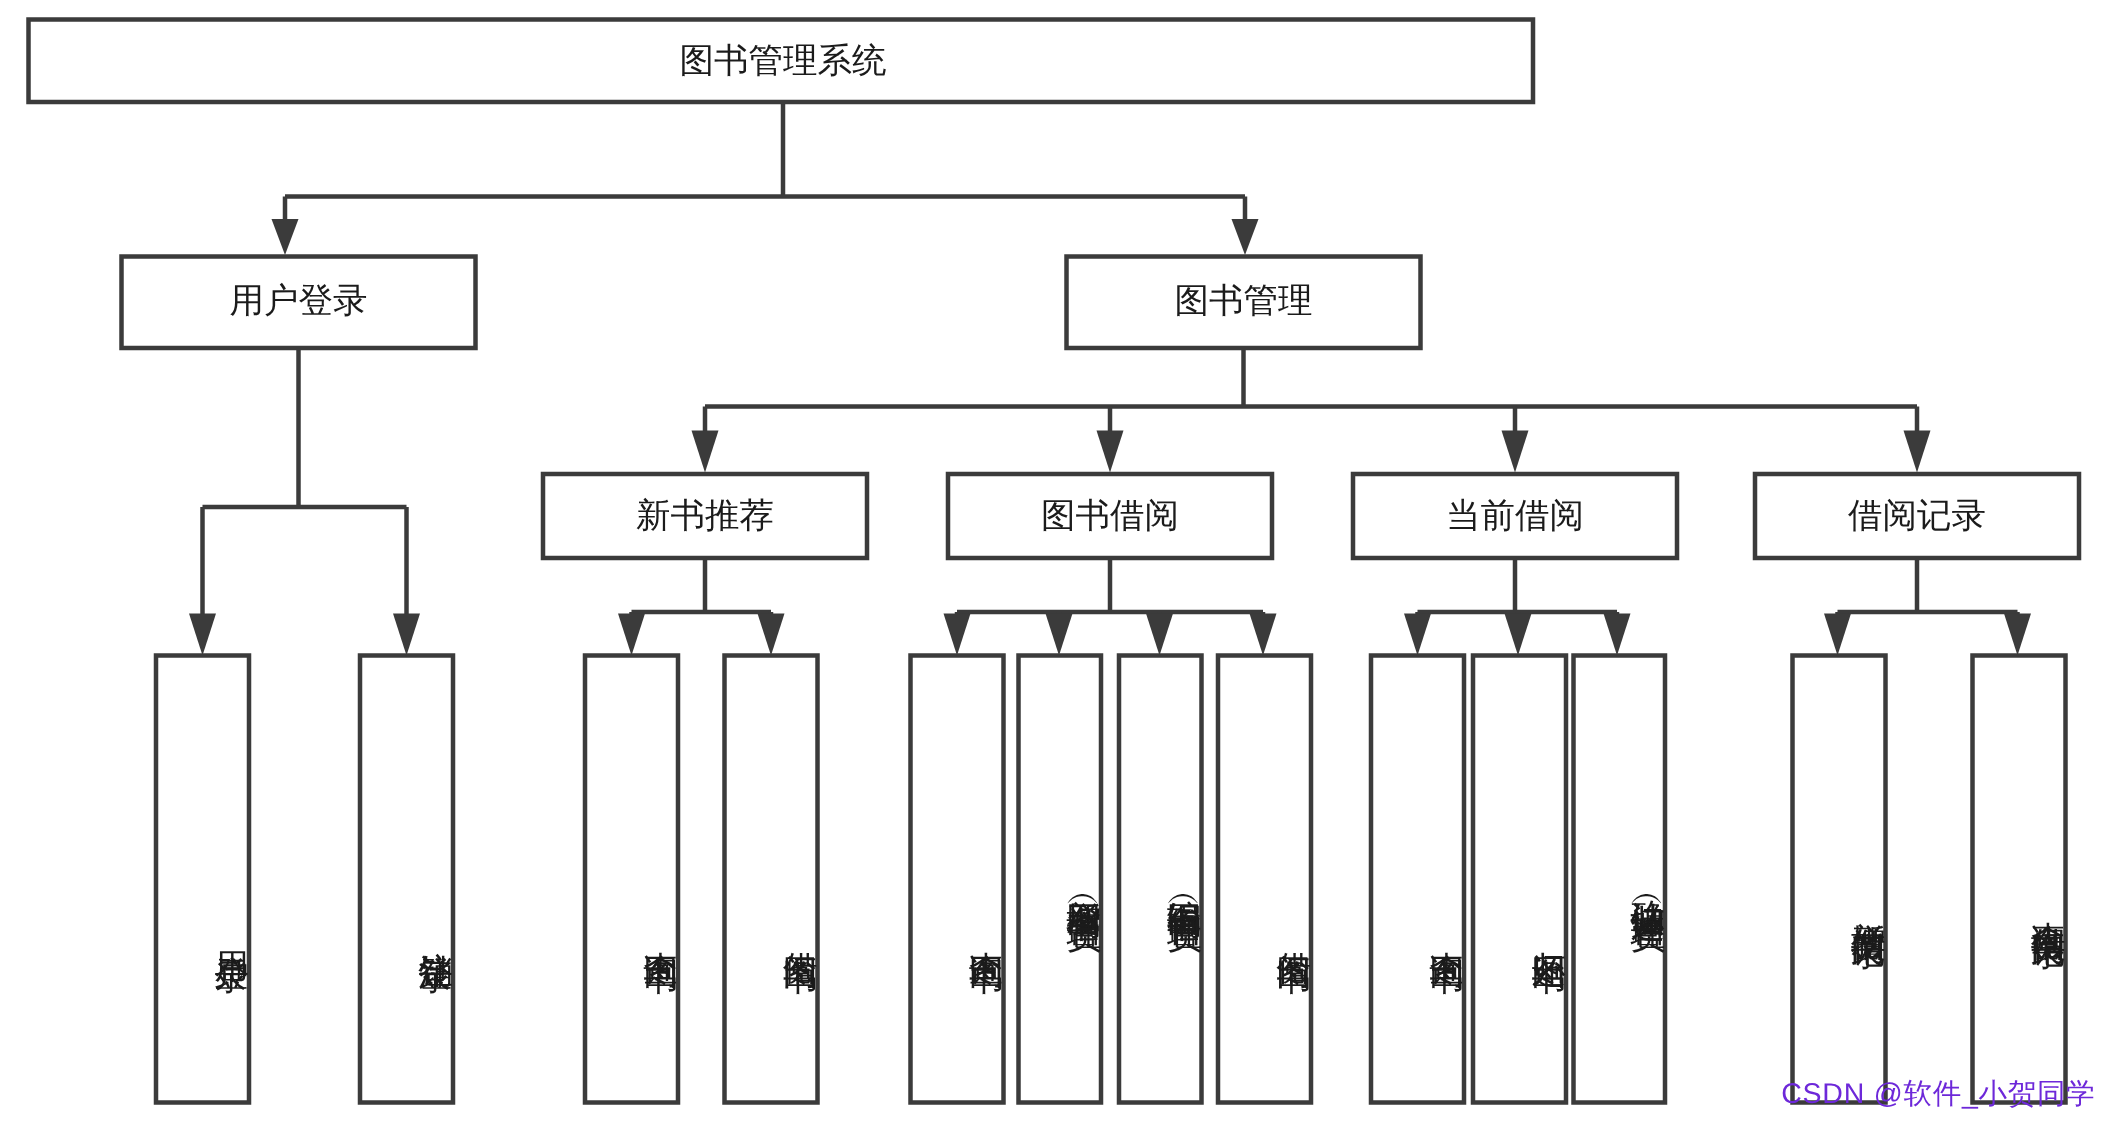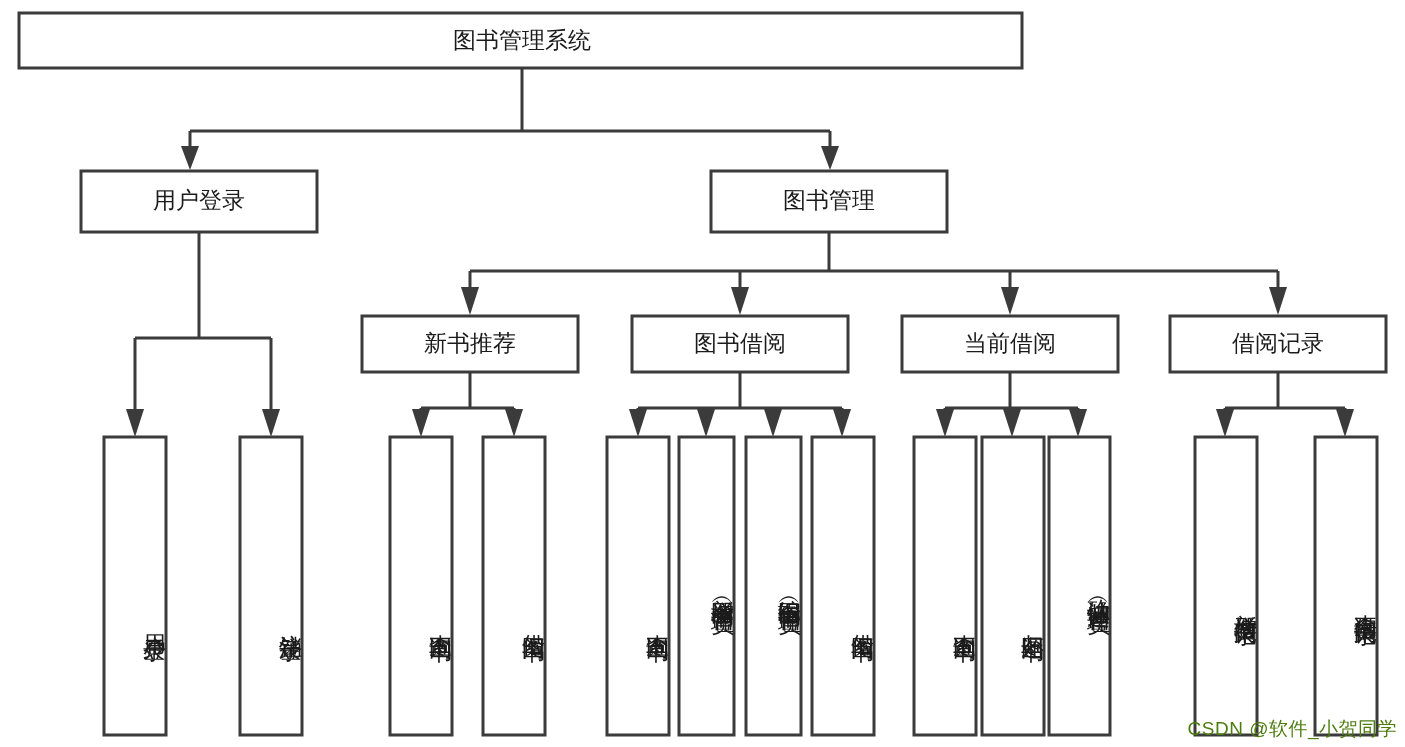--- a/index.html
+++ b/index.html
@@ -64,21 +64,21 @@
     justify-content: center;
     text-align: center;
     pointer-events: none;
   }
   .watermark {
     position: absolute;
     right: 8px;
     bottom: 5px;
     font-family: "Liberation Sans", "DejaVu Sans", sans-serif;
     font-size: 19px;
-    color: #4d7c0f;
+    color: #6d28d9;
     white-space: nowrap;
     letter-spacing: 0.5px;
   }
 </style>
 </head>
 <body>
 
 <div id="diagram-root">
 
   <svg class="diagram" viewBox="0 0 1405 747">

